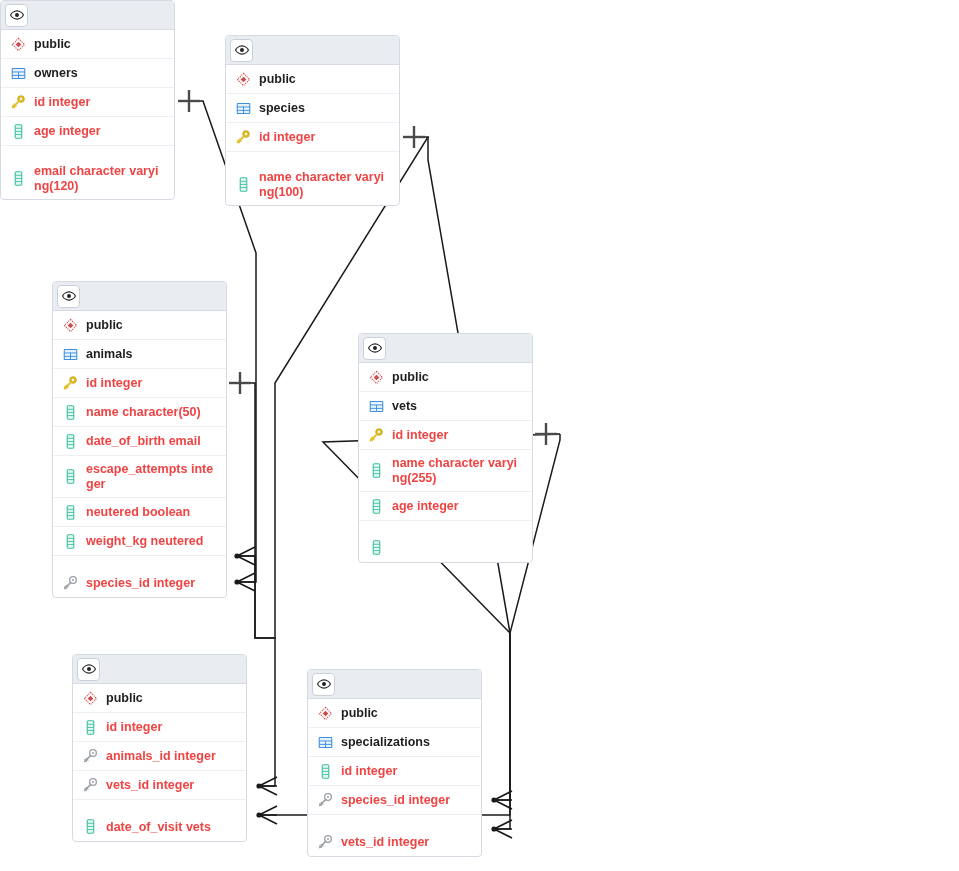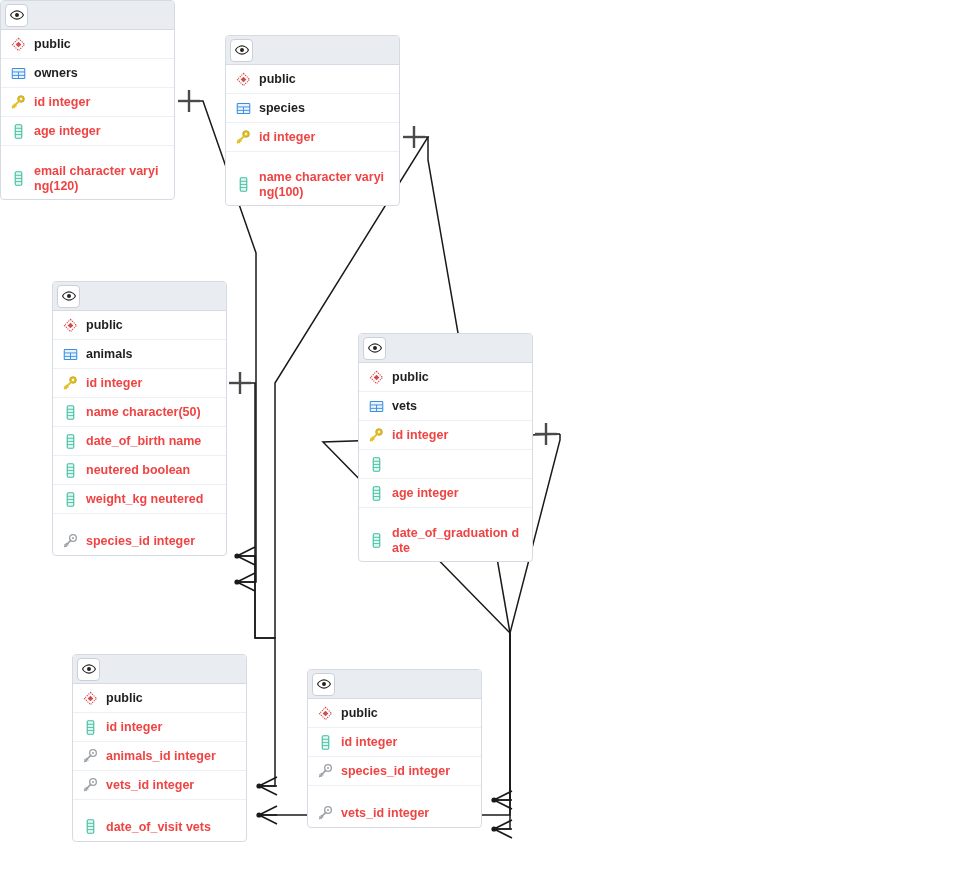--- a/index.html
+++ b/index.html
@@ -296,21 +296,30 @@
           </span>
           <span class="txt">name character(50)</span>
         </div>
         <div class="row column">
           <span class="ico">
             <svg width="13" height="15" viewBox="0 0 16 22">
               <rect x="3.2" y="1.2" width="9.6" height="19.6" rx="1.6" fill="#e6f7f2" stroke="#3bbfa0" stroke-width="1.6"></rect>
               <path d="M3.2 6.3h9.6M3.2 10.9h9.6M3.2 15.5h9.6" stroke="#3bbfa0" stroke-width="1.3"></path>
             </svg>
           </span>
-          <span class="txt">date_of_birth name</span>
+          <span class="txt">date_of_birth email</span>
+        </div>
+        <div class="row column">
+          <span class="ico">
+            <svg width="13" height="15" viewBox="0 0 16 22">
+              <rect x="3.2" y="1.2" width="9.6" height="19.6" rx="1.6" fill="#e6f7f2" stroke="#3bbfa0" stroke-width="1.6"></rect>
+              <path d="M3.2 6.3h9.6M3.2 10.9h9.6M3.2 15.5h9.6" stroke="#3bbfa0" stroke-width="1.3"></path>
+            </svg>
+          </span>
+          <span class="txt">escape_attempts integer</span>
         </div>
         <div class="row column">
           <span class="ico">
             <svg width="13" height="15" viewBox="0 0 16 22">
               <rect x="3.2" y="1.2" width="9.6" height="19.6" rx="1.6" fill="#e6f7f2" stroke="#3bbfa0" stroke-width="1.6"></rect>
               <path d="M3.2 6.3h9.6M3.2 10.9h9.6M3.2 15.5h9.6" stroke="#3bbfa0" stroke-width="1.3"></path>
             </svg>
           </span>
           <span class="txt">neutered boolean</span>
         </div>
@@ -373,38 +382,38 @@
           </span>
           <span class="txt">id integer</span>
         </div>
         <div class="row column">
           <span class="ico">
             <svg width="13" height="15" viewBox="0 0 16 22">
               <rect x="3.2" y="1.2" width="9.6" height="19.6" rx="1.6" fill="#e6f7f2" stroke="#3bbfa0" stroke-width="1.6"></rect>
               <path d="M3.2 6.3h9.6M3.2 10.9h9.6M3.2 15.5h9.6" stroke="#3bbfa0" stroke-width="1.3"></path>
             </svg>
           </span>
+          <span class="txt">name character varying(255)</span>
         </div>
         <div class="row column">
           <span class="ico">
             <svg width="13" height="15" viewBox="0 0 16 22">
               <rect x="3.2" y="1.2" width="9.6" height="19.6" rx="1.6" fill="#e6f7f2" stroke="#3bbfa0" stroke-width="1.6"></rect>
               <path d="M3.2 6.3h9.6M3.2 10.9h9.6M3.2 15.5h9.6" stroke="#3bbfa0" stroke-width="1.3"></path>
             </svg>
           </span>
           <span class="txt">age integer</span>
         </div>
         <div class="row column">
           <span class="ico">
             <svg width="13" height="15" viewBox="0 0 16 22">
               <rect x="3.2" y="1.2" width="9.6" height="19.6" rx="1.6" fill="#e6f7f2" stroke="#3bbfa0" stroke-width="1.6"></rect>
               <path d="M3.2 6.3h9.6M3.2 10.9h9.6M3.2 15.5h9.6" stroke="#3bbfa0" stroke-width="1.3"></path>
             </svg>
           </span>
-          <span class="txt">date_of_graduation date</span>
         </div>
       </div>
       <div class="table-node" style="left: 72px; top: 654px; width: 175px;">
         <div class="node-header">
           <div class="eye-btn">
             <svg width="14" height="14" viewBox="0 0 24 24">
               <path d="M12 5C6.5 5 2.2 9.3 1 12c1.2 2.7 5.5 7 11 7s9.8-4.3 11-7c-1.2-2.7-5.5-7-11-7z" fill="none" stroke="#222" stroke-width="1.9"></path>
               <circle cx="12" cy="12" r="3.4" fill="#222"></circle>
             </svg>
           </div>
@@ -470,20 +479,29 @@
         </div>
         <div class="row schema">
           <span class="ico">
             <svg width="15" height="15" viewBox="0 0 24 24">
               <rect x="12" y="2.2" width="13.8" height="13.8" transform="rotate(45 12 2.2)" fill="none" stroke="#d14b4b" stroke-width="1.7" stroke-dasharray="2 1.6"></rect>
               <rect x="12" y="7.4" width="6.5" height="6.5" transform="rotate(45 12 7.4)" fill="#d14b4b"></rect>
             </svg>
           </span>
           <span class="txt">public</span>
         </div>
+        <div class="row tablename">
+          <span class="ico">
+            <svg width="15" height="15" viewBox="0 0 24 24">
+              <rect x="2" y="4" width="20" height="16" rx="1" fill="#eaf3fd" stroke="#3b8fe0" stroke-width="1.7"></rect>
+              <path d="M2 9.5h20M2 15h20M12 9.5V20" stroke="#3b8fe0" stroke-width="1.5"></path>
+            </svg>
+          </span>
+          <span class="txt">specializations</span>
+        </div>
         <div class="row column">
           <span class="ico">
             <svg width="13" height="15" viewBox="0 0 16 22">
               <rect x="3.2" y="1.2" width="9.6" height="19.6" rx="1.6" fill="#e6f7f2" stroke="#3bbfa0" stroke-width="1.6"></rect>
               <path d="M3.2 6.3h9.6M3.2 10.9h9.6M3.2 15.5h9.6" stroke="#3bbfa0" stroke-width="1.3"></path>
             </svg>
           </span>
           <span class="txt">id integer</span>
         </div>
         <div class="row column">

